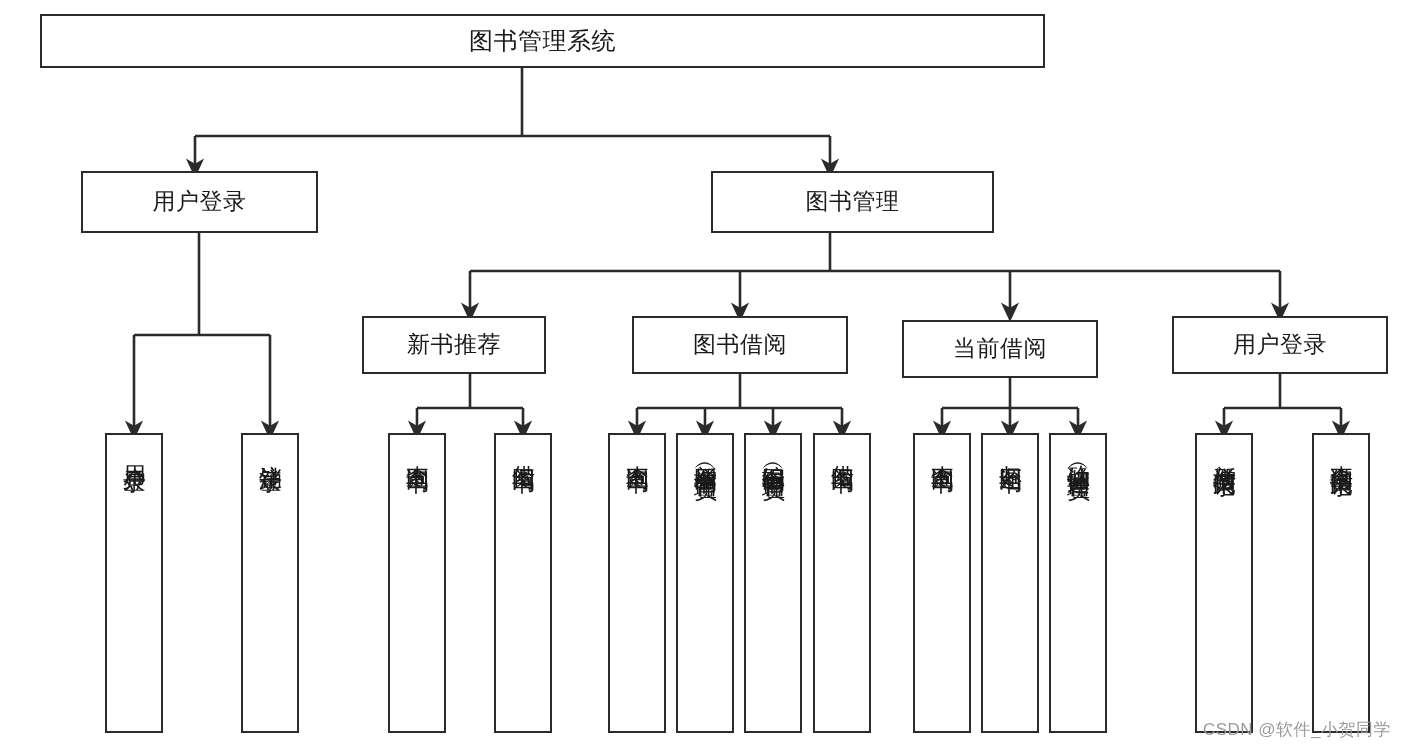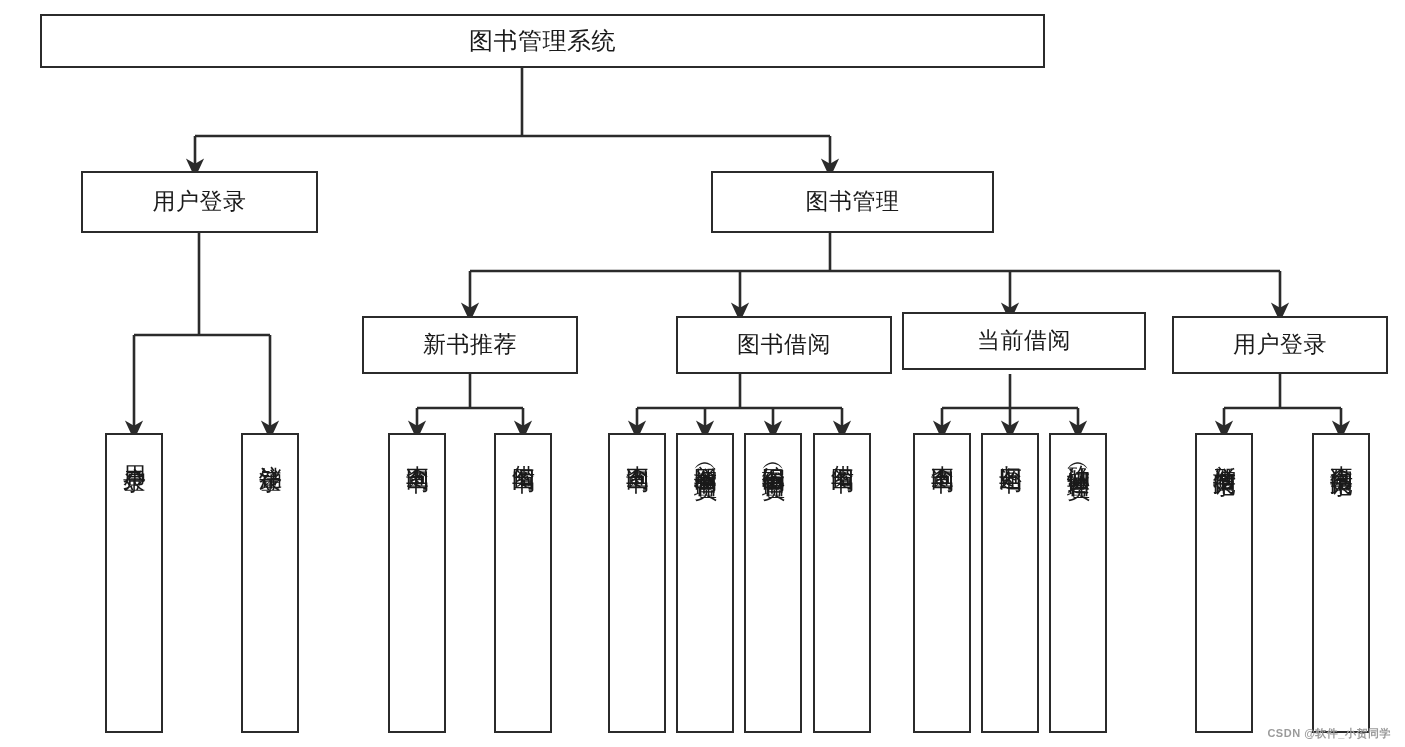--- a/index.html
+++ b/index.html
@@ -55,26 +55,25 @@
     font-size: 23px;
     line-height: 1.12;
     letter-spacing: 2px;
     margin: 0 auto;
   }
   .node.root .node-label { font-size: 24px; }
   .watermark {
     position: absolute;
     right: 14px;
     bottom: 6px;
-    font-size: 11px;
+    font-size: 17px;
     color: #9b9b9b;
     letter-spacing: 0.5px;
     z-index: 5;
     white-space: nowrap;
-    font-weight: bold;
   }
 </style>
 </head>
 <body>
 
 <div id="diagram-canvas">
 
   <svg id="edge-layer" viewBox="0 0 1405 747" xmlns="http://www.w3.org/2000/svg">
     <defs>
       <marker id="arrow" markerWidth="9" markerHeight="9" refX="4.2" refY="4" orient="auto" markerUnits="strokeWidth">
@@ -129,27 +128,27 @@
     <span class="node-label">图书管理系统</span>
   </div>
 
   <div class="node horizontal" style="left:81px; top:171px; width:237px; height:62px;">
     <span class="node-label">用户登录</span>
   </div>
   <div class="node horizontal" style="left:711px; top:171px; width:283px; height:62px;">
     <span class="node-label">图书管理</span>
   </div>
 
-  <div class="node horizontal" style="left:362px; top:316px; width:216px; height:58px;">
+  <div class="node horizontal" style="left:362px; top:316px; width:184px; height:58px;">
     <span class="node-label">新书推荐</span>
   </div>
-  <div class="node horizontal" style="left:632px; top:316px; width:216px; height:58px;margin-left:44px;">
+  <div class="node horizontal" style="left:632px; top:316px; width:216px; height:58px;">
     <span class="node-label">图书借阅</span>
   </div>
-  <div class="node horizontal" style="left:902px; top:312px; width:244px; height:58px;font-family:Liberation Serif, serif;">
+  <div class="node horizontal" style="left:902px; top:320px; width:196px; height:58px;font-family:Liberation Serif, serif;">
     <span class="node-label">当前借阅</span>
   </div>
   <div class="node horizontal" style="left:1172px; top:316px; width:216px; height:58px;">
     <span class="node-label">用户登录</span>
   </div>
 
   <div class="node vertical" style="left:105px; top:433px; width:58px; height:300px;">
     <span class="node-label">用户登录</span>
   </div>
   <div class="node vertical" style="left:241px; top:433px; width:58px; height:300px;">

